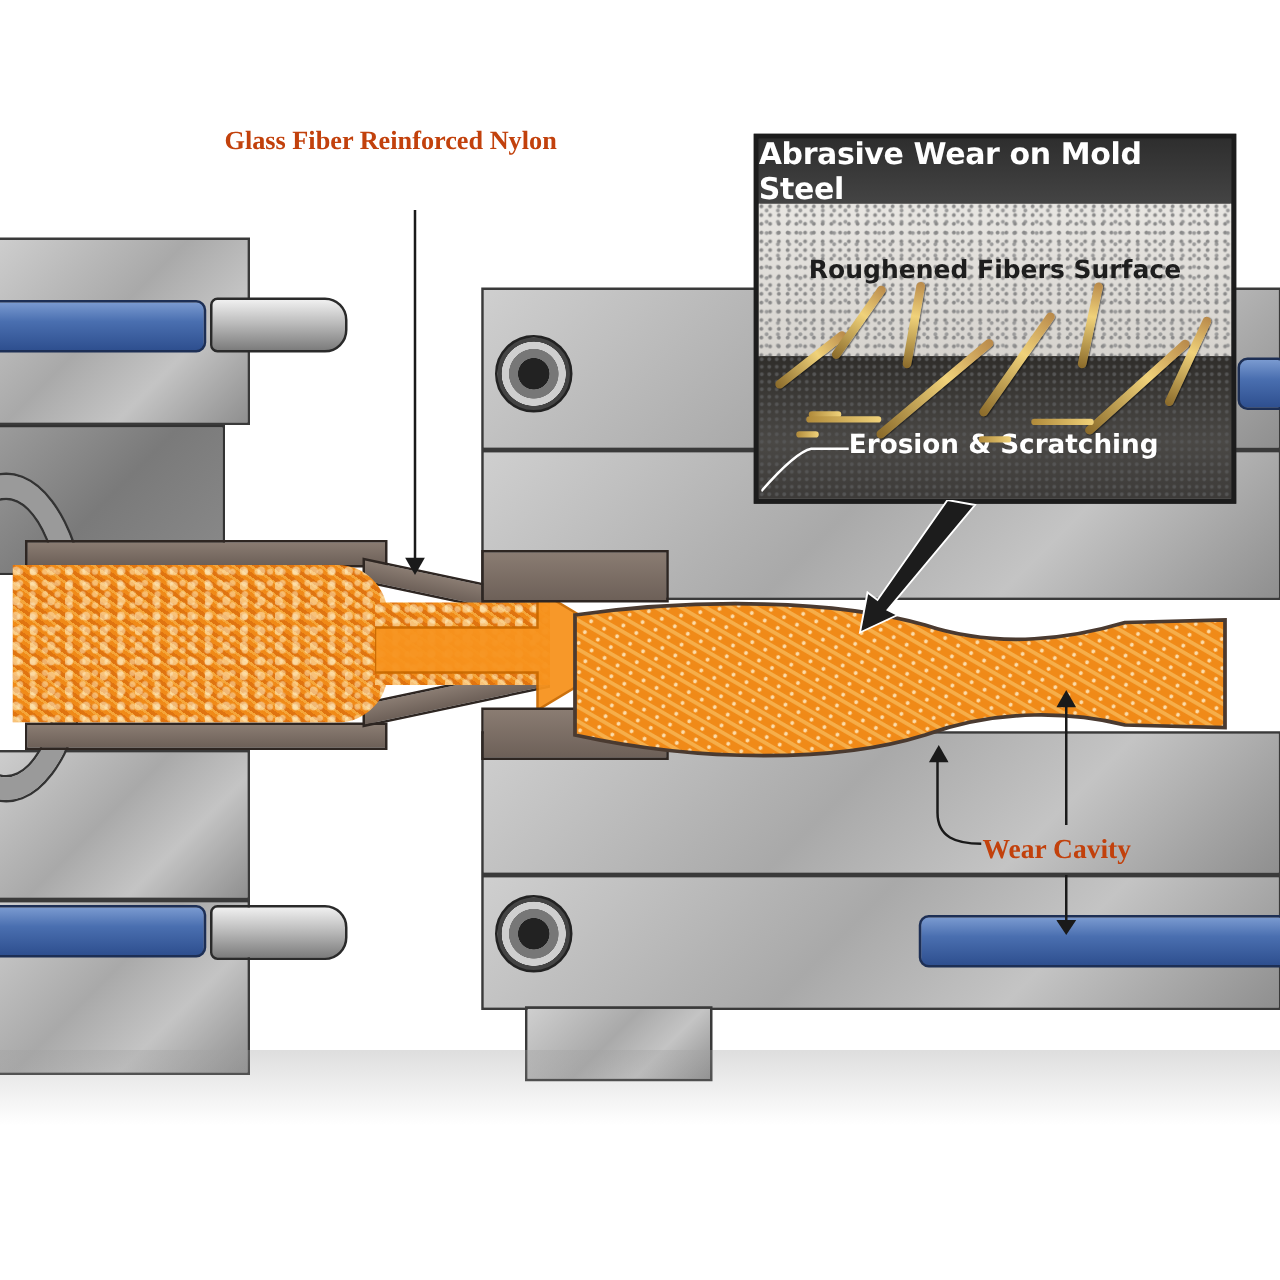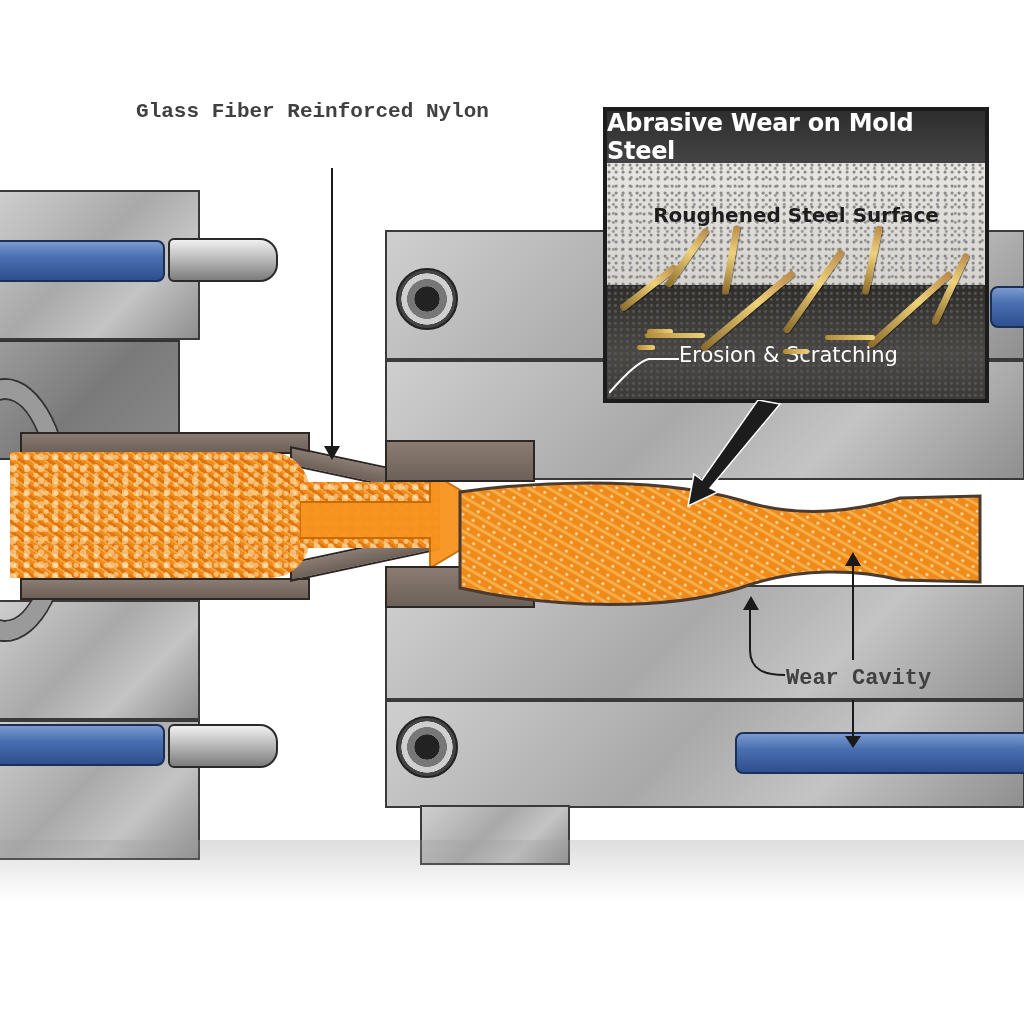--- a/index.html
+++ b/index.html
@@ -9,21 +9,21 @@
   .steel-dark{background:linear-gradient(135deg,#9d9d9d 0%,#7a7a7a 50%,#8a8a8a 100%);border:2px solid #333;box-sizing:border-box;}
   .steel-brown{background:linear-gradient(180deg,#8a7c72 0%,#6d6058 100%);border:2px solid #2e2622;box-sizing:border-box;}
   .pipe{background:linear-gradient(180deg,#7a9ad0 0%,#4a6fb0 40%,#2e4f8f 100%);border:2px solid #1d2f55;box-sizing:border-box;border-radius:8px;}
   .fitting{background:linear-gradient(180deg,#f0f0f0 0%,#bdbdbd 45%,#7c7c7c 100%);border:2px solid #2a2a2a;box-sizing:border-box;border-radius:4px;}
   .port{border-radius:50%;background:radial-gradient(circle,#222 0 30%,#777 31% 48%,#cfcfcf 49% 62%,#444 63% 100%);border:2px solid #222;box-sizing:border-box;}
   .melt{background:
       radial-gradient(circle at 20% 40%,rgba(255,240,200,.55) 0 3px,transparent 4px),
       radial-gradient(circle at 60% 60%,rgba(255,240,200,.5) 0 2px,transparent 3px),
       repeating-linear-gradient(35deg,#f08a18 0 3px,#f4a53a 3px 5px,#e07410 5px 8px);
       background-size:14px 12px,10px 9px,auto;}
-  .label-dark{color:#404040;font-family:Liberation Mono, monospace;}
+  .label-dark{color:#c2410c;font-family:Liberation Serif, serif;}
   .callout{left:603px;top:107px;width:386px;height:296px;border:4px solid #1c1c1c;background:#3a3a3a;box-sizing:border-box;box-shadow:0 0 0 1px #aaa inset;}
   .callout-header{position:absolute;left:0;top:0;width:100%;height:52px;background:linear-gradient(180deg,#2e2e2e,#444);display:flex;align-items:center;justify-content:center;}
   .callout-header span{color:#fff;font-weight:bold;font-size:24px;letter-spacing:-0.3px;}
   .surface{position:absolute;left:0;top:52px;width:100%;height:122px;background:
      radial-gradient(circle at 30% 30%,#8a8a8a 0 1px,transparent 2px),
      radial-gradient(circle at 70% 60%,#9a9a9a 0 1px,transparent 2px),
      linear-gradient(180deg,#e8e6e2,#d6d3ce);background-size:7px 7px,9px 9px,auto;}
   .eroded{position:absolute;left:0;top:174px;width:100%;height:114px;background:
      radial-gradient(circle at 40% 40%,#555 0 1px,transparent 2px),
      linear-gradient(180deg,#2f2d2a 0%,#4a4845 60%,#3d3b39 100%);background-size:6px 6px,auto;}
@@ -105,24 +105,24 @@
   </svg>
 <svg class="abs" style="left:743px;top:596px;" width="16" height="14">
     <polygon points="8,0 16,14 0,14" fill="#1a1a1a"></polygon>
   </svg>
 
 <div class="abs callout">
   <div class="callout-header">
     <span>Abrasive Wear on Mold Steel</span>
   </div>
   <div class="surface">
-    <div style="position:absolute;left:0;width:100%;top:40px;text-align:center;font-weight:bold;font-size:20px;color:#1e1e1e;">Roughened Steel Surface</div>
+    <div style="position:absolute;left:0;width:100%;top:40px;text-align:center;font-weight:bold;font-size:20px;color:#1e1e1e;">Roughened Fibers Surface</div>
   </div>
   <div class="eroded">
-    <div style="position:absolute;left:72px;top:58px;font-weight:normal;font-size:21px;color:#fff;">Erosion &amp; Scratching</div>
+    <div style="position:absolute;left:72px;top:58px;font-weight:bold;font-size:21px;color:#fff;">Erosion &amp; Scratching</div>
     <svg style="position:absolute;left:2px;top:62px;" width="80" height="50">
         <path d="M0,46 C14,30 30,14 40,12 L70,12" stroke="#fff" stroke-width="2" fill="none"></path>
       </svg>
   </div>
 
   <div class="fiber" style="left:14px;top:195px;width:70px;transform:rotate(-38deg);"></div>
   <div class="fiber" style="left:60px;top:172px;width:70px;transform:rotate(-55deg);"></div>
   <div class="fiber" style="left:118px;top:180px;width:70px;transform:rotate(-80deg);"></div>
   <div class="fiber" style="left:95px;top:235px;width:120px;transform:rotate(-40deg);"></div>
   <div class="fiber" style="left:178px;top:218px;width:100px;transform:rotate(-55deg);"></div>

